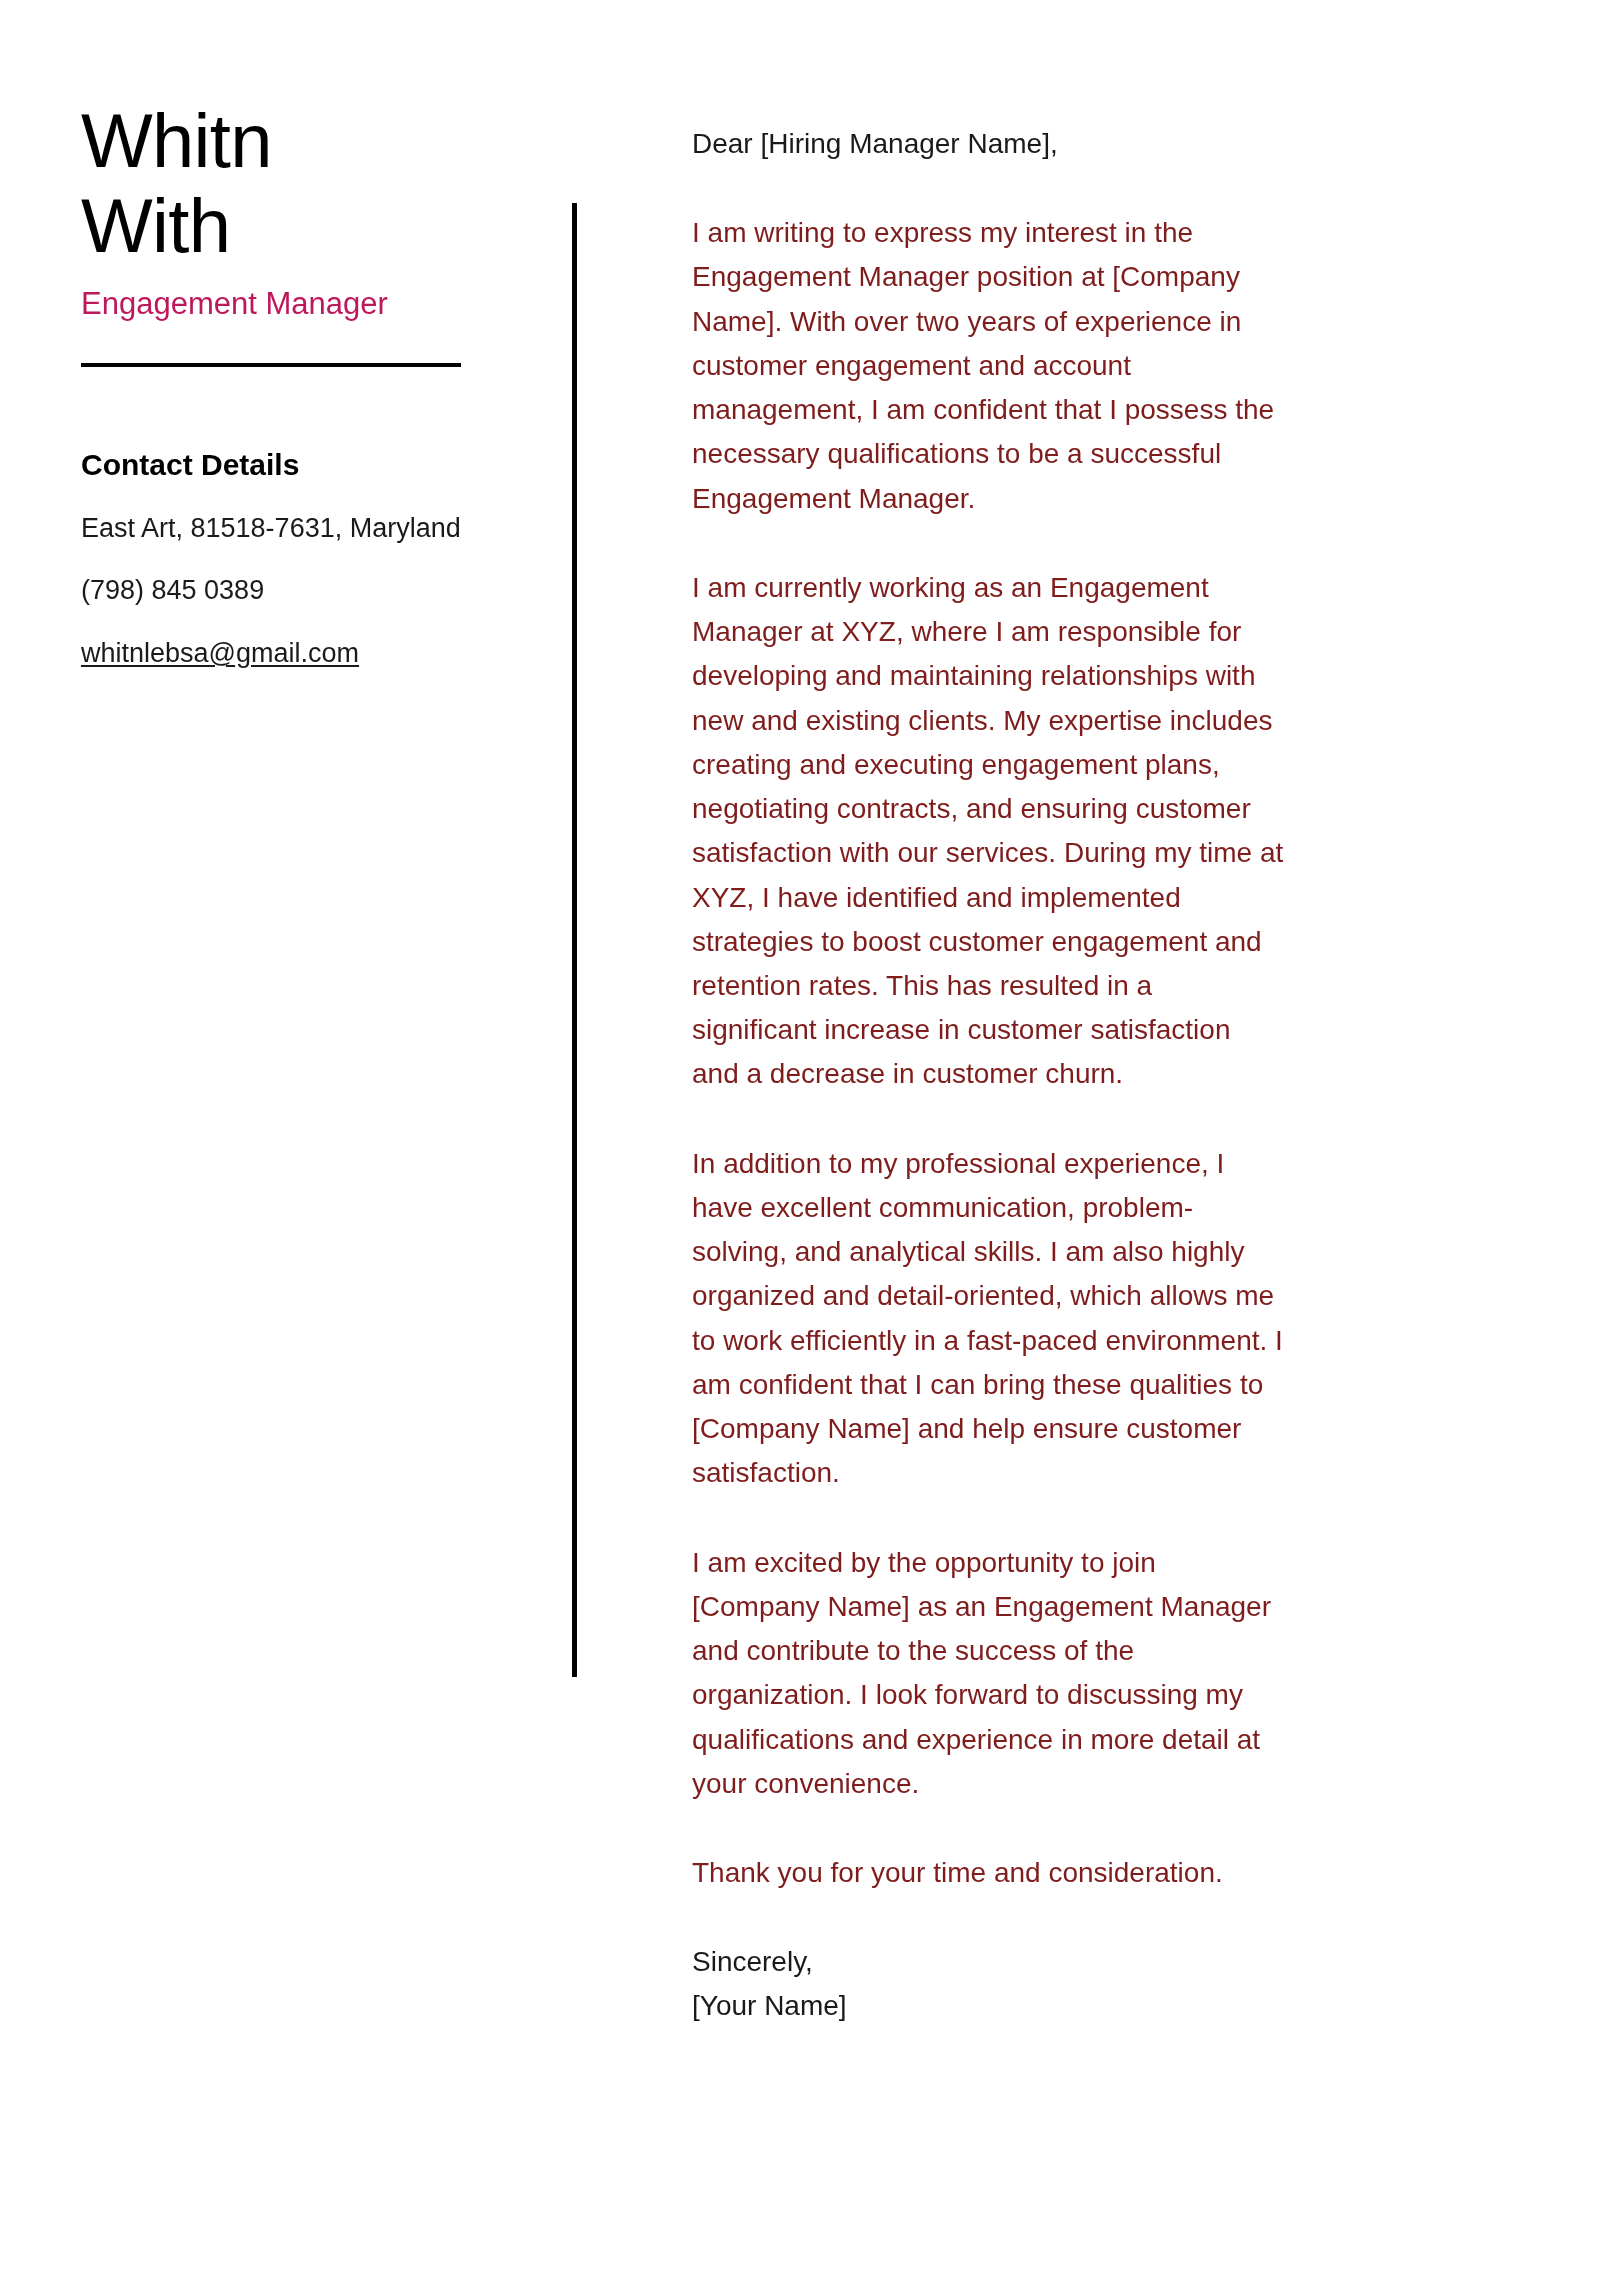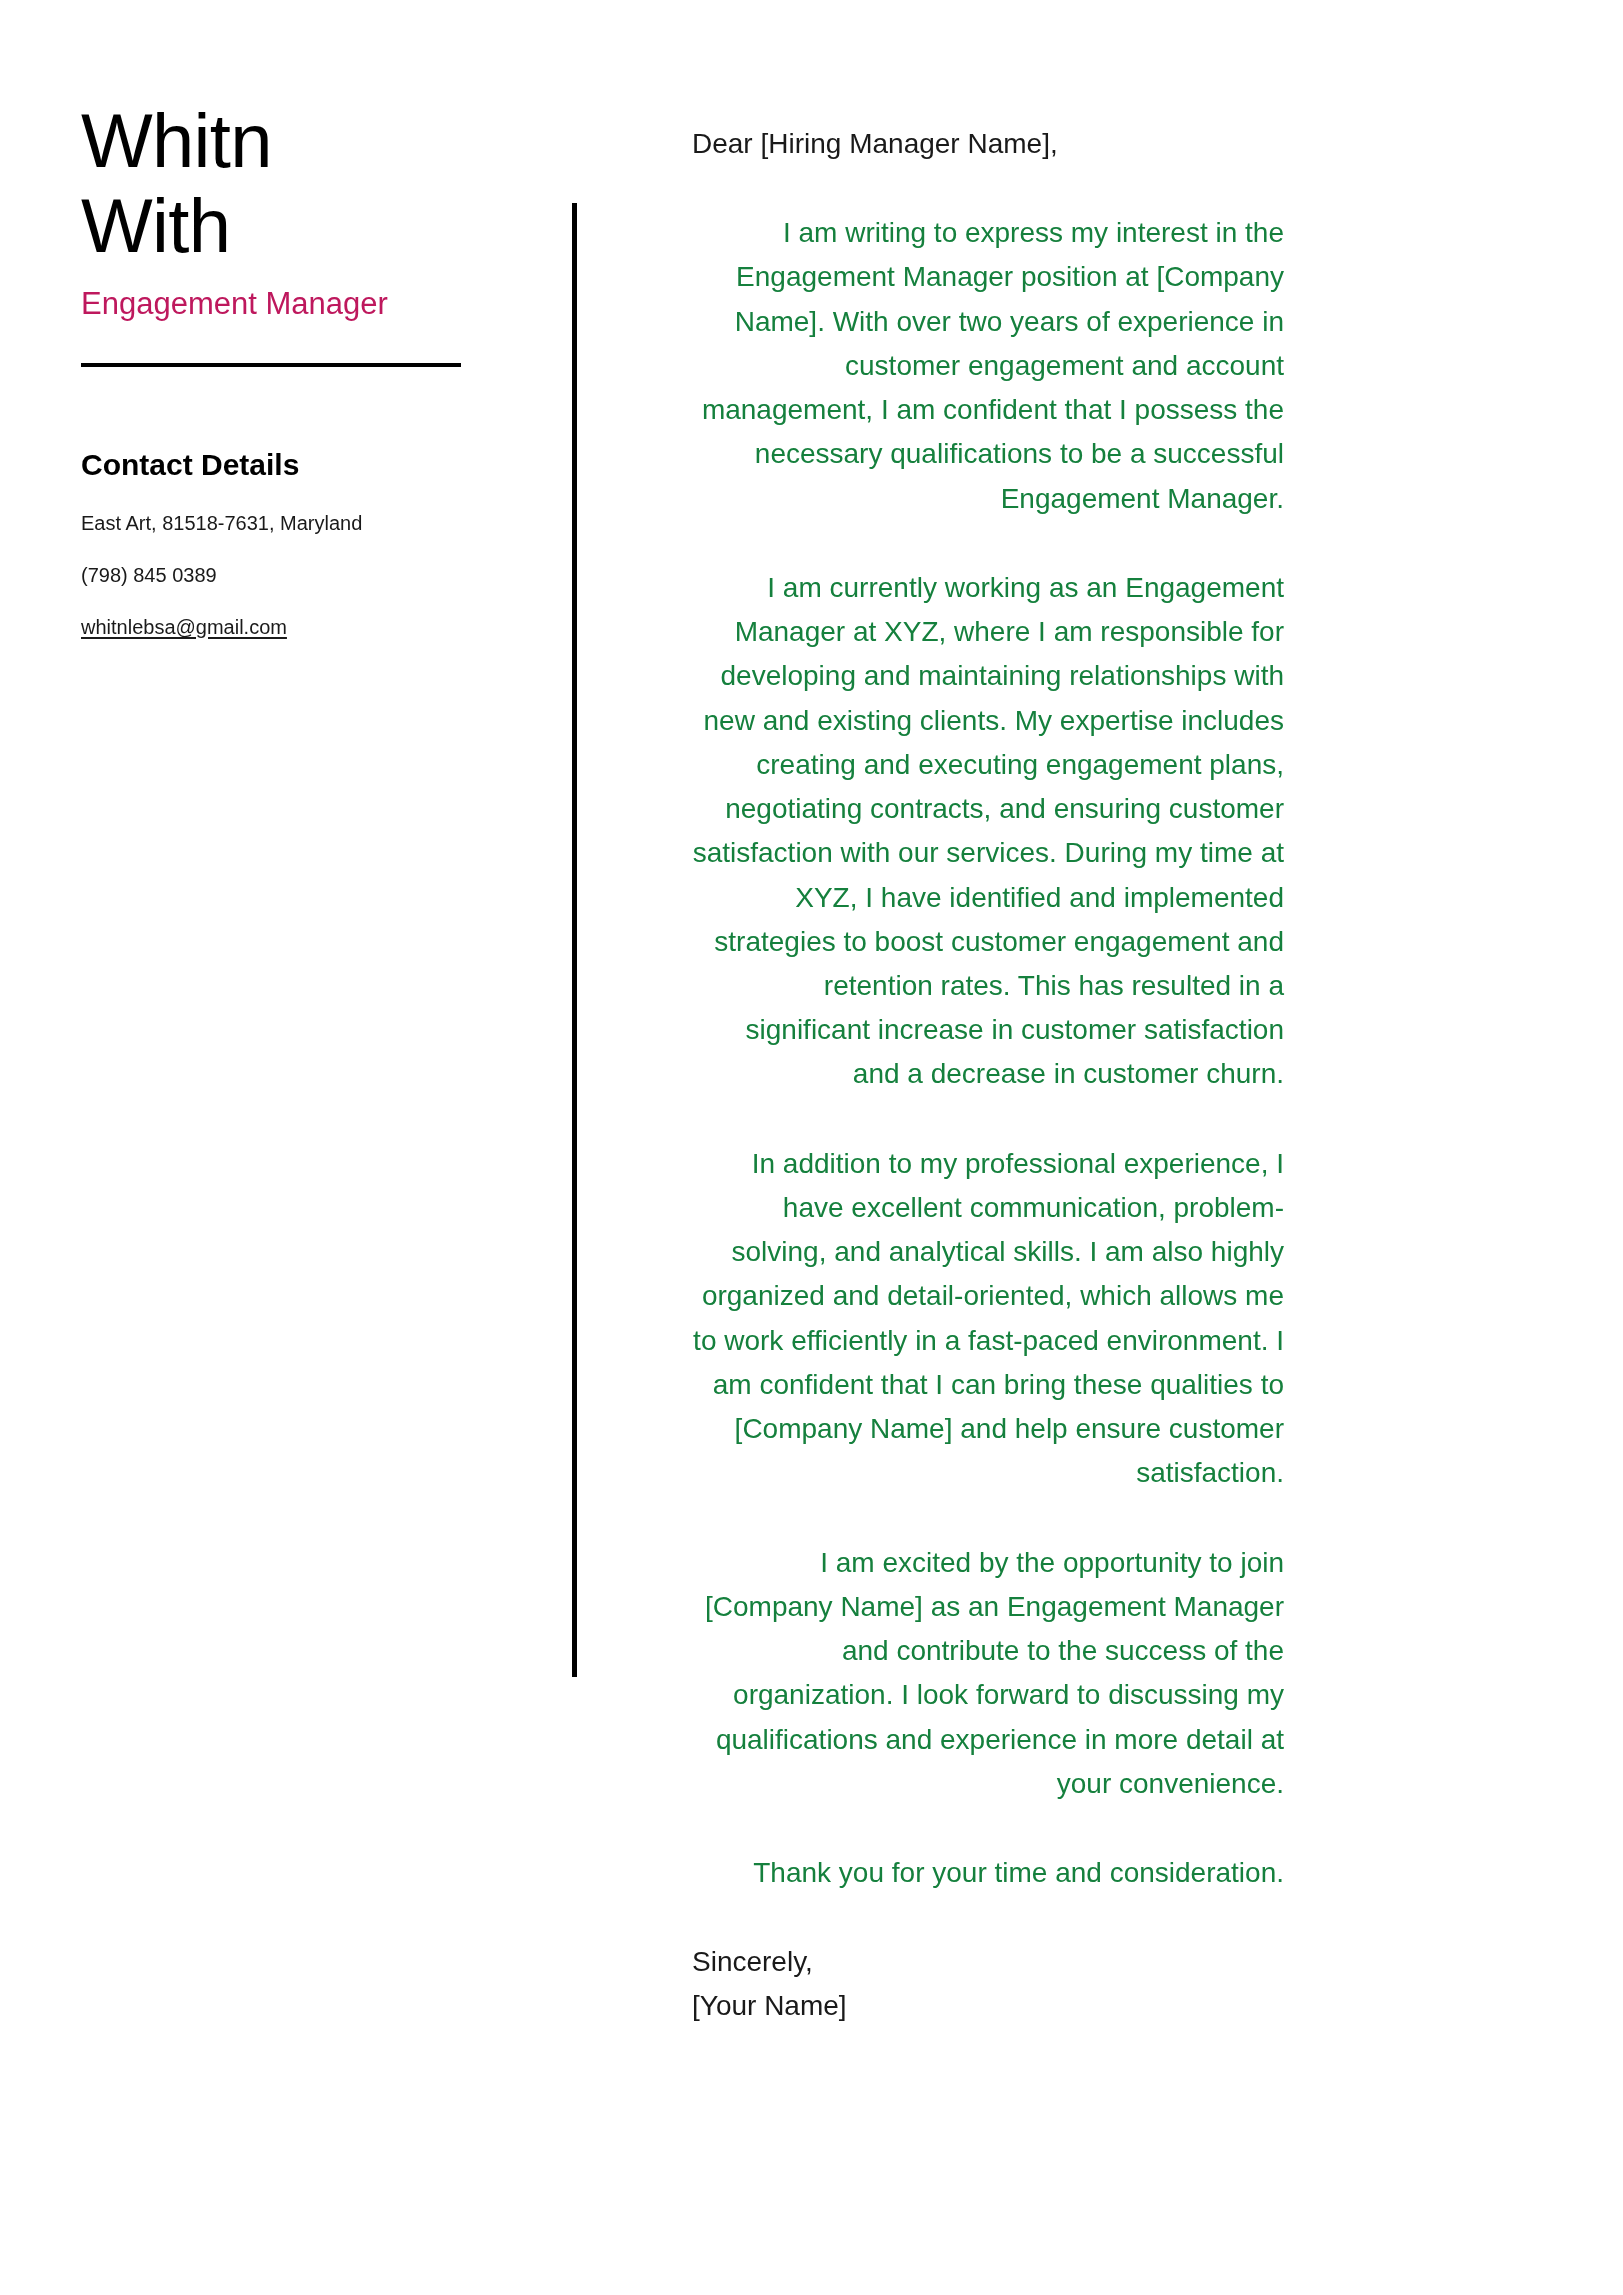--- a/index.html
+++ b/index.html
@@ -75,21 +75,21 @@
     font-size: 30px;
     line-height: 1.2;
     font-weight: 700;
     color: #000000;
   }
 
   .contact-list {
     margin-top: 25px;
   }
   .contact-item {
-    font-size: 20px;
+    font-size: 27px;
     line-height: 1.52;
     font-weight: 400;
     color: #1a1a1a;
     margin-bottom: 21.6px;
     word-break: break-word;
   }
   .contact-item:last-child { margin-bottom: 0; }
 
   .contact-email {
     color: #1a1a1a;
@@ -119,24 +119,23 @@
   .salutation {
     font-size: 28px;
     line-height: 1.58;
     color: #1a1a1a;
     margin: 0 0 45px 0;
   }
 
   .body-paragraph {
     font-size: 28px;
     line-height: 1.58;
-    color: #15803d;
+    color: #7f1d1d;
     margin: 0 0 45px 0;
     max-width: 828px;
-    text-align: right;
   }
 
   .closing-line {
     font-size: 28px;
     line-height: 1.58;
     color: #1a1a1a;
     margin: 0;
   }
   .closing-block {
     margin-top: 0;

